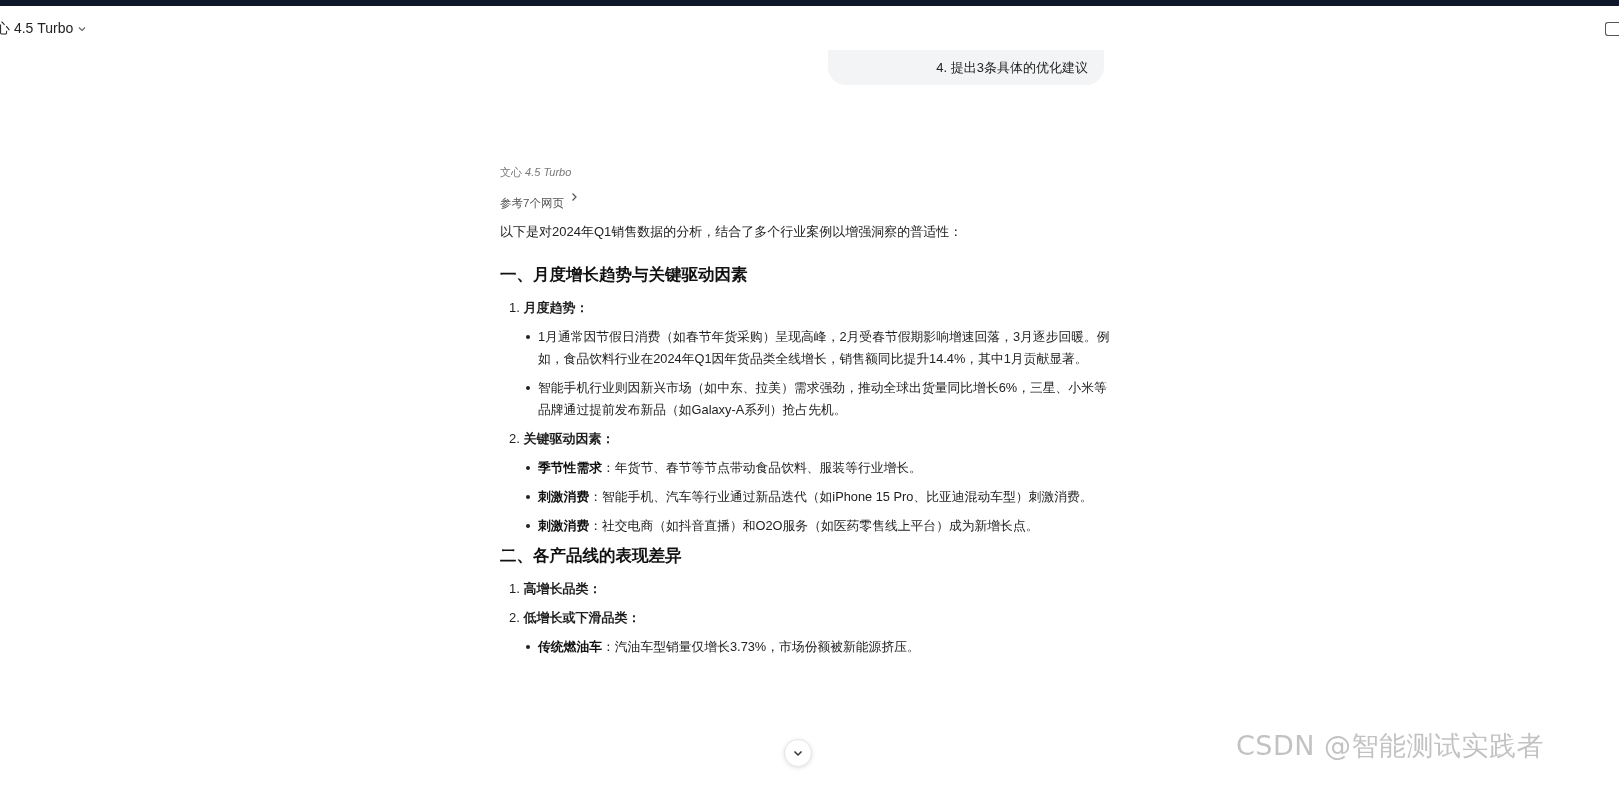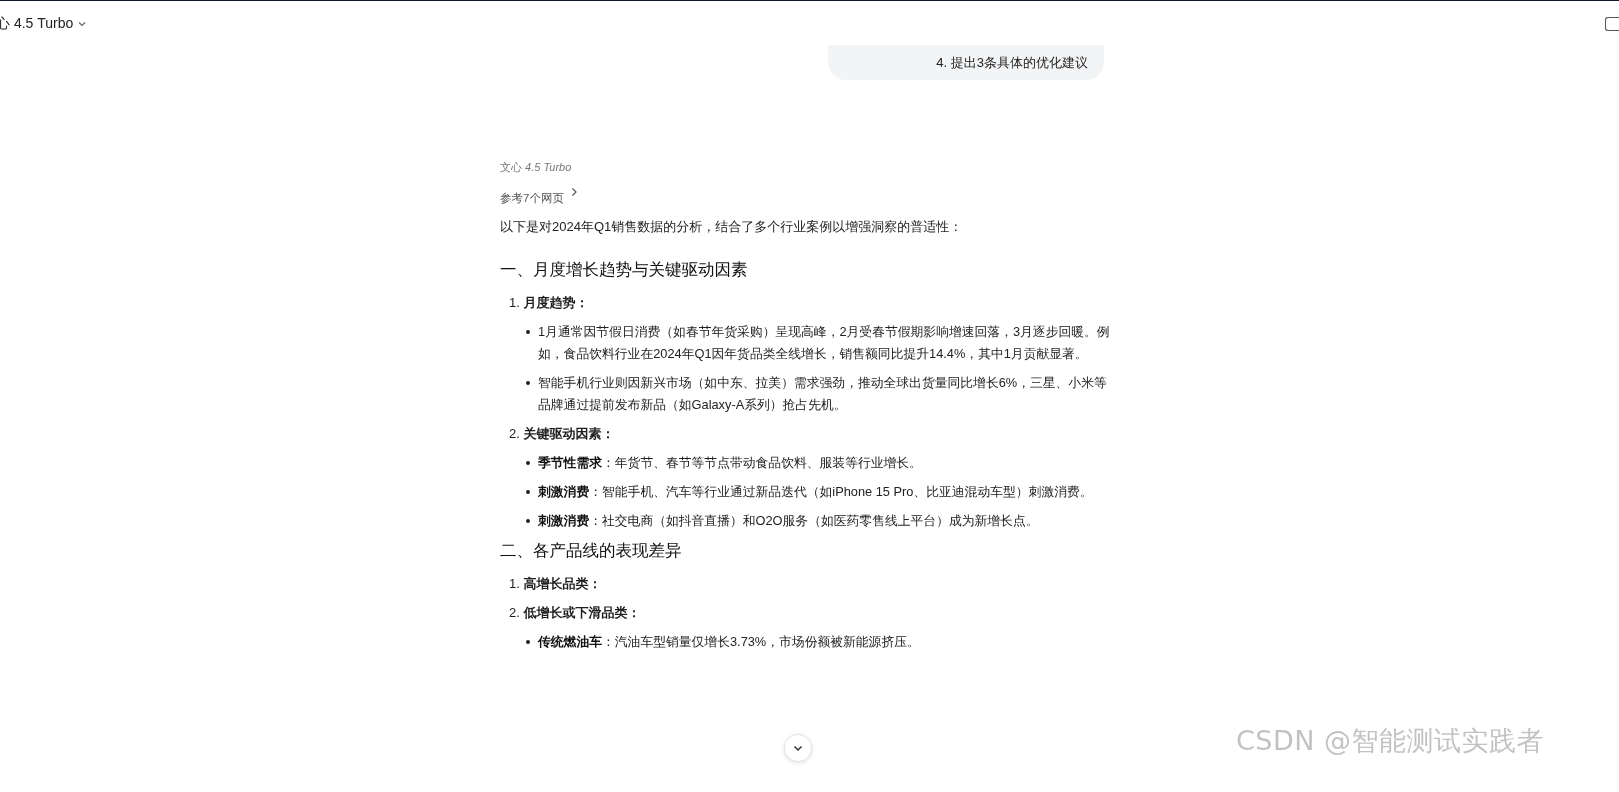--- a/index.html
+++ b/index.html
@@ -2,21 +2,21 @@
 <html><head>
 <meta charset="utf-8">
 <style>
   * { box-sizing: border-box; margin: 0; padding: 0; }
   html, body {
     width: 1619px; height: 792px; overflow: hidden;
     background: #ffffff;
     font-family: "Liberation Sans", "DejaVu Sans", sans-serif;
     color: #1f1f1f;
   }
-  .app { position: relative; width: 1619px; height: 792px; border-top: 1px solid #0f172a; }
+  .app { position: relative; width: 1619px; height: 792px; border-top: 6px solid #0f172a; }
 
   
   .model-select {
     position: absolute; left: -4px; top: 14px;
     display: flex; align-items: center; gap: 4px;
     font-size: 14px; color: #222; cursor: pointer;
   }
   .model-select .chev { width: 10px; height: 10px; }
   .corner-btn {
     position: absolute; right: 0; top: 16px; width: 14px; height: 14px;
@@ -29,21 +29,21 @@
     background: #f3f4f6; border-radius: 0 0 18px 18px;
     padding: 9px 16px; font-size: 13px; color: #222; text-align: right;
   }
 
   
   .answer { position: absolute; left: 500px; top: 155px; width: 610px; font-size: 13px; line-height: 22px; }
   .model-tag { font-size: 11px; color: #777; margin-bottom: 9px; }
   .model-tag i { font-style: italic; text-align: center; }
   .refs { font-size: 11.5px; color: #555; display: flex; align-items: flex-start; gap: 6px; margin-bottom: 7px; cursor: pointer; }
   .intro { font-size: 13px; color: #222; margin-bottom: 20px; }
-  h2.sec { font-size: 16.5px; font-weight: normal; color: #111; margin: 0 0 12px 0; line-height: 22px; }
+  h2.sec { font-size: 16.5px; font-weight: bold; color: #111; margin: 0 0 12px 0; line-height: 22px; }
   .num-item { font-size: 13px; font-weight: bold; margin: 0 0 7px 9px; }
   .num-item .n { font-weight: normal; }
   ul.bul { list-style: none; margin: 0 0 6px 24px; }
   ul.bul li { position: relative; padding-left: 14px; margin-bottom: 7px; font-size: 12.8px; line-height: 22px; color: #222; }
   ul.bul li::before { content: ""; position: absolute; left: 2px; top: 9px; width: 4px; height: 4px; border-radius: 50%; background: #222; }
   ul.bul li b { font-weight: bold; color: #111; }
   .sec2 { margin-top: 14px; }
 
   
   .scroll-down {

